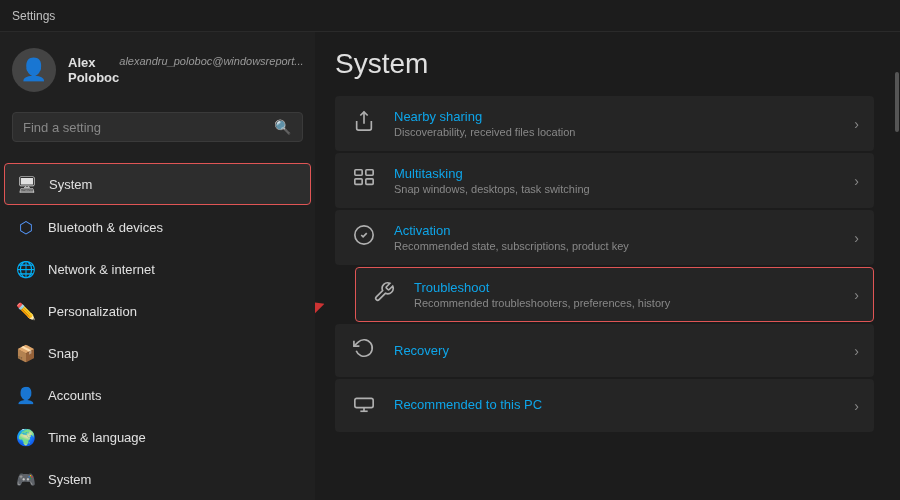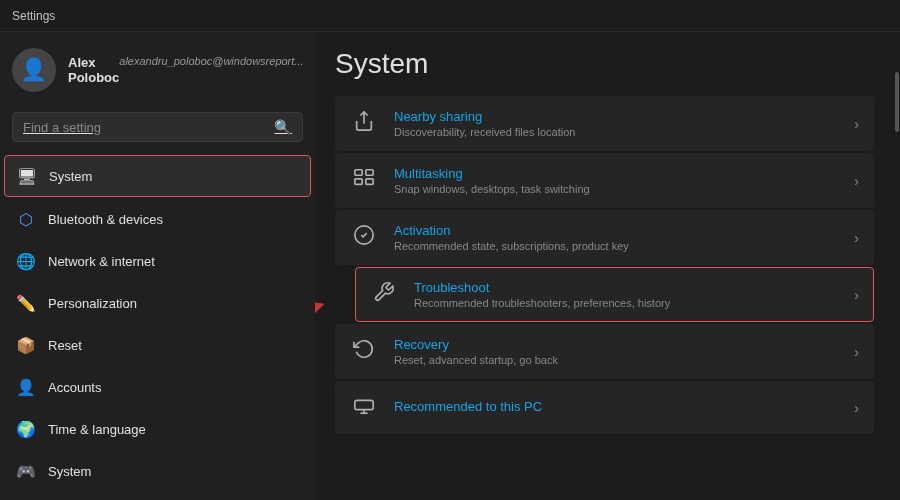--- a/index.html
+++ b/index.html
@@ -66,22 +66,21 @@
     .avatar-icon {
       font-size: 22px;
       color: #ccc;
     }
     .user-info { display: flex; flex-direction: row; }
     .user-name { font-size: 13px; font-weight: 600; color: #e0e0e0; }
     .user-email { font-size: 11px; color: #999; font-style: italic; }
 
     
     .search-container {
-      padding: 4px 12px 12px;
-      text-decoration: underline;
+      padding: 4px 12px 20px;
     }
     .search-box {
       display: flex;
       align-items: center;
       background: #2d2d2d;
       border: 1px solid #3a3a3a;
       border-radius: 4px;
       padding: 6px 10px;
       gap: 8px;
       cursor: text;
@@ -208,21 +207,21 @@
       <span class="nav-label">Network &amp; internet</span>
     </div>
 
     <div class="nav-item">
       <span class="nav-icon">✏️</span>
       <span class="nav-label">Personalization</span>
     </div>
 
     <div class="nav-item">
       <span class="nav-icon">📦</span>
-      <span class="nav-label">Reset</span>
+      <span class="nav-label">Snap</span>
     </div>
 
     <div class="nav-item">
       <span class="nav-icon">👤</span>
       <span class="nav-label">Accounts</span>
     </div>
 
     <div class="nav-item">
       <span class="nav-icon">🌍</span>
       <span class="nav-label">Time &amp; language</span>
@@ -313,21 +312,20 @@
 
       <div class="settings-row">
         <span class="settings-row-icon">
           <svg width="22" height="22" viewBox="0 0 24 24" fill="none" stroke="#b0b0b0" stroke-width="1.8">
             <polyline points="1 4 1 10 7 10"></polyline>
             <path d="M3.51 15a9 9 0 102.13-9.36L1 10"></path>
           </svg>
         </span>
         <div class="settings-row-text">
           <div class="settings-row-title">Recovery</div>
-          <div class="settings-row-subtitle">Reset, advanced startup, go back</div>
         </div>
         <span class="chevron">›</span>
       </div>
 
       <div class="settings-row">
         <span class="settings-row-icon">
           <svg width="22" height="22" viewBox="0 0 24 24" fill="none" stroke="#b0b0b0" stroke-width="1.8">
             <path d="M20 7H4a2 2 0 00-2 2v6a2 2 0 002 2h16a2 2 0 002-2V9a2 2 0 00-2-2z"></path>
             <line x1="12" y1="17" x2="12" y2="21"></line>
             <line x1="8" y1="21" x2="16" y2="21"></line>

